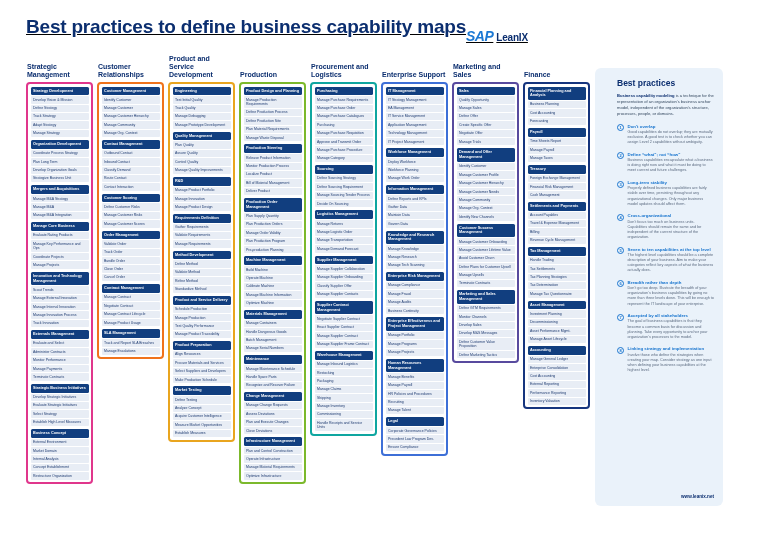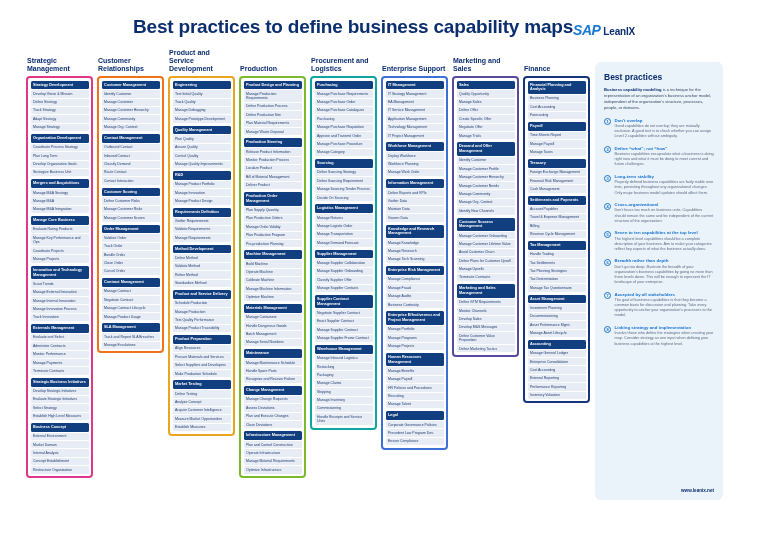--- a/index.html
+++ b/index.html
@@ -1,31 +1,31 @@
 <!DOCTYPE html>
 <html><head>
 <meta charset="utf-8">
 <style>
   html,body{margin:0;padding:0;background:#ffffff;}
   body{font-family:"Liberation Sans","DejaVu Sans",sans-serif;}
   .poster{position:relative;width:768px;height:538px;background:#ffffff;overflow:hidden;box-sizing:border-box;padding:16px 22px 10px 26px;}
-  .top{display:flex;justify-content:center;align-items:flex-start;margin-bottom:10px;}
+  .top{display:flex;justify-content:flex-start;align-items:flex-start;margin-bottom:10px;text-decoration:underline;}
   .page-title{margin:0;font-size:19px;font-weight:bold;color:#0b2e6f;letter-spacing:-0.2px;}
-  .logo{display:flex;align-items:baseline;gap:3px;margin-top:6px;margin-right:4px;}
+  .logo{display:flex;align-items:baseline;gap:3px;margin-top:12px;margin-right:4px;}
   .logo .sap{color:#1b78d4;font-weight:bold;font-size:14px;font-style:italic;letter-spacing:-0.5px;}
   .logo .leanix{color:#0b2e6f;font-weight:bold;font-size:10px;letter-spacing:-0.2px;}
   .content{display:flex;gap:5px;align-items:flex-start;}
   .columns{display:flex;gap:4px;flex:0 0 auto;}
   .column{width:67px;flex:0 0 67px;display:flex;flex-direction:column;}
   .col-title{height:28px;display:flex;align-items:flex-end;font-size:7px;line-height:1.15;font-weight:bold;color:#0b2e6f;padding:0 1px 3px 1px;box-sizing:border-box;}
   .col-box{border:2.5px solid #999;border-radius:4px;background:#fff;padding:2.5px;display:flex;flex-direction:column;gap:3px;}
   .group{display:flex;flex-direction:column;gap:1px;}
   .group-header{background:#113e7f;color:#ffffff;font-size:3.8px;font-weight:bold;line-height:1.25;padding:2px 2.5px;border-radius:1.5px;}
   .item{background:#e8edf5;color:#1d3a70;font-size:3.5px;line-height:1.25;padding:1.5px 2.5px;border-radius:1px;}
-  .practices{width:128px;flex:0 0 128px;background:#eaf2fa;border-radius:6px;box-sizing:border-box;padding:10px 9px 7px 9px;margin-top:14px;height:438px;display:flex;flex-direction:column;overflow:hidden;}
+  .practices{width:128px;flex:0 0 128px;background:#eaf2fa;border-radius:6px;box-sizing:border-box;padding:10px 9px 7px 22px;margin-top:14px;height:438px;display:flex;flex-direction:column;overflow:hidden;}
   .practices h2{margin:0 0 5px 0;font-size:8.5px;font-weight:bold;color:#0b2e6f;}
   .intro{margin:0 0 7px 0;font-size:4.1px;line-height:1.45;color:#33475e;}
   .intro b{color:#0b2e6f;}
   .practice{display:flex;gap:3.5px;margin-bottom:6.5px;}
   .pnum{flex:0 0 auto;width:7px;height:7px;border:0.8px solid #1774ce;border-radius:50%;color:#1774ce;font-size:4px;font-weight:bold;display:flex;align-items:center;justify-content:center;margin-top:0.5px;box-sizing:border-box;}
   .ptitle{font-size:4.4px;font-weight:bold;color:#1774ce;margin-bottom:1px;line-height:1.2;}
   .ptext{font-size:3.8px;line-height:1.35;color:#5c6b80;}
   .site{margin-top:auto;font-size:4.6px;font-weight:bold;color:#0b2e6f;text-align:right;}
 </style>
 </head>

